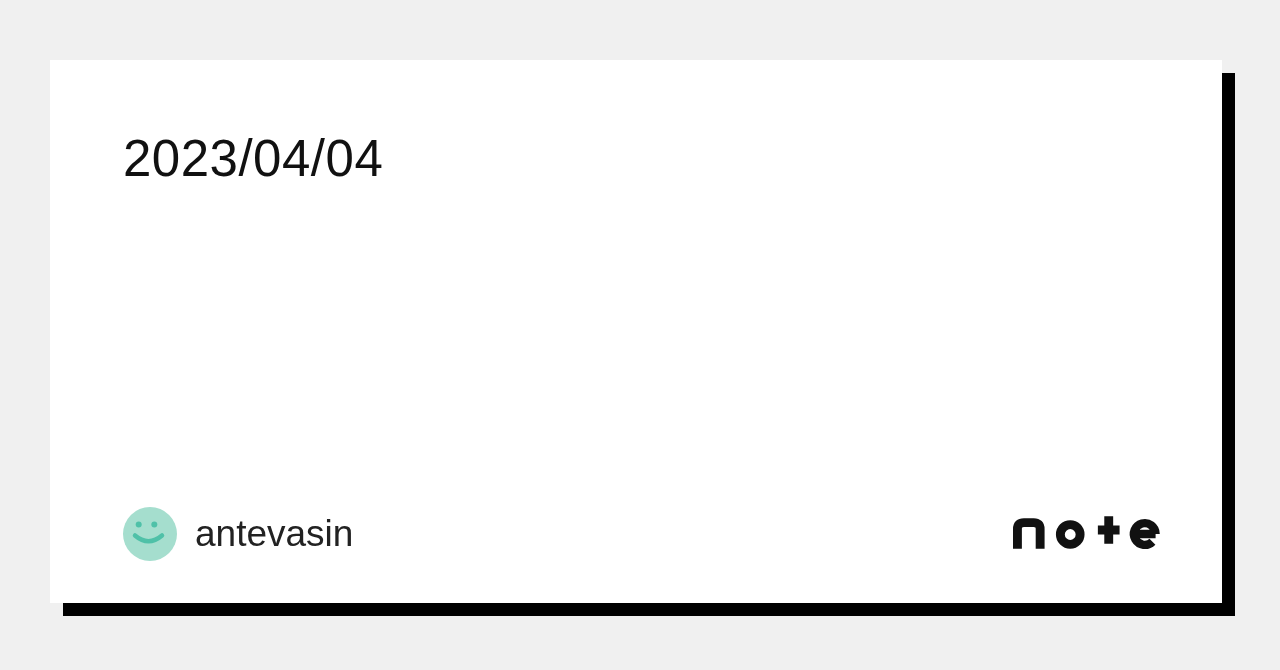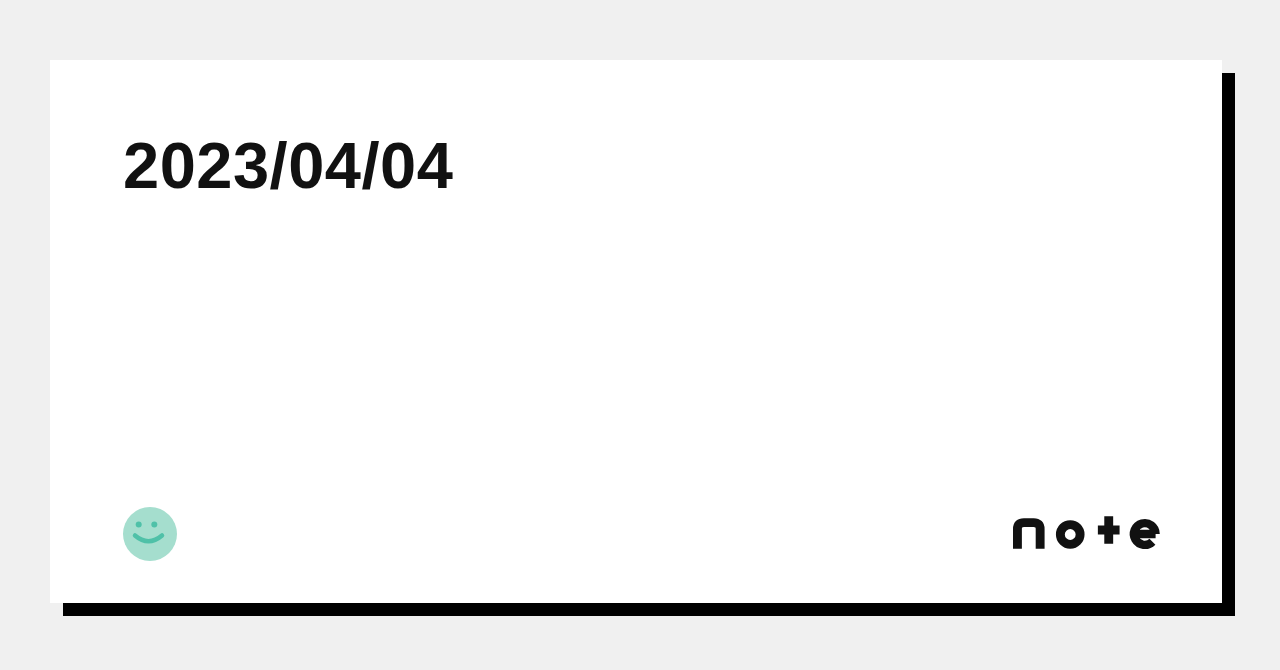--- a/index.html
+++ b/index.html
@@ -21,22 +21,22 @@
     top: 60px;
     width: 1172px;
     height: 543px;
     background: #ffffff;
     box-shadow: 13px 13px 0 #000000;
   }
   .card-title {
     position: absolute;
     left: 73px;
     top: 73px;
-    font-size: 65px;
-    font-weight: bold;
+    font-size: 51px;
+    font-weight: normal;
     line-height: 1;
     letter-spacing: 0.5px;
     color: #111111;
     white-space: nowrap;
   }
   .author-row {
     position: absolute;
     left: 73px;
     top: 447px;
     height: 54px;
@@ -73,20 +73,21 @@
 
     <h1 class="card-title" style="color: rgb(17, 17, 17);">2023/04/04</h1>
 
     <div class="author-row">
       <svg class="avatar" viewBox="0 0 54 54">
         <circle cx="27" cy="27" r="27" fill="#a5dece"></circle>
         <circle cx="15.7" cy="17.5" r="3" fill="#4fc1a8"></circle>
         <circle cx="31.3" cy="17.5" r="3" fill="#4fc1a8"></circle>
         <path d="M12,28.5 Q25.5,40 39,28.5" fill="none" stroke-width="4.5" stroke-linecap="round" stroke="#4fc1a8"></path>
       </svg>
+      <span class="author-name" style="color: rgb(34, 34, 34);">antevasin</span>
     </div>
 
     <svg class="note-logo" viewBox="0 0 152 35" role="img">
       <g fill="none" stroke-linecap="butt" stroke="#111111">
         <path d="M4.5,34 L4.5,14 Q4.5,7.5 11,7.5 L21,7.5 Q27.5,7.5 27.5,14 L27.5,34" stroke-width="9"></path>
         <circle cx="58" cy="19.5" r="10" stroke-width="9"></circle>
         <path d="M97,1 L97,29 M86,15 L108,15" stroke-width="9"></path>
         <path d="M144.5,19 A11,11 0 1 0 141.3,26.8 M120.5,19 L144.5,19" stroke-width="8.5"></path>
       </g>
     </svg>

